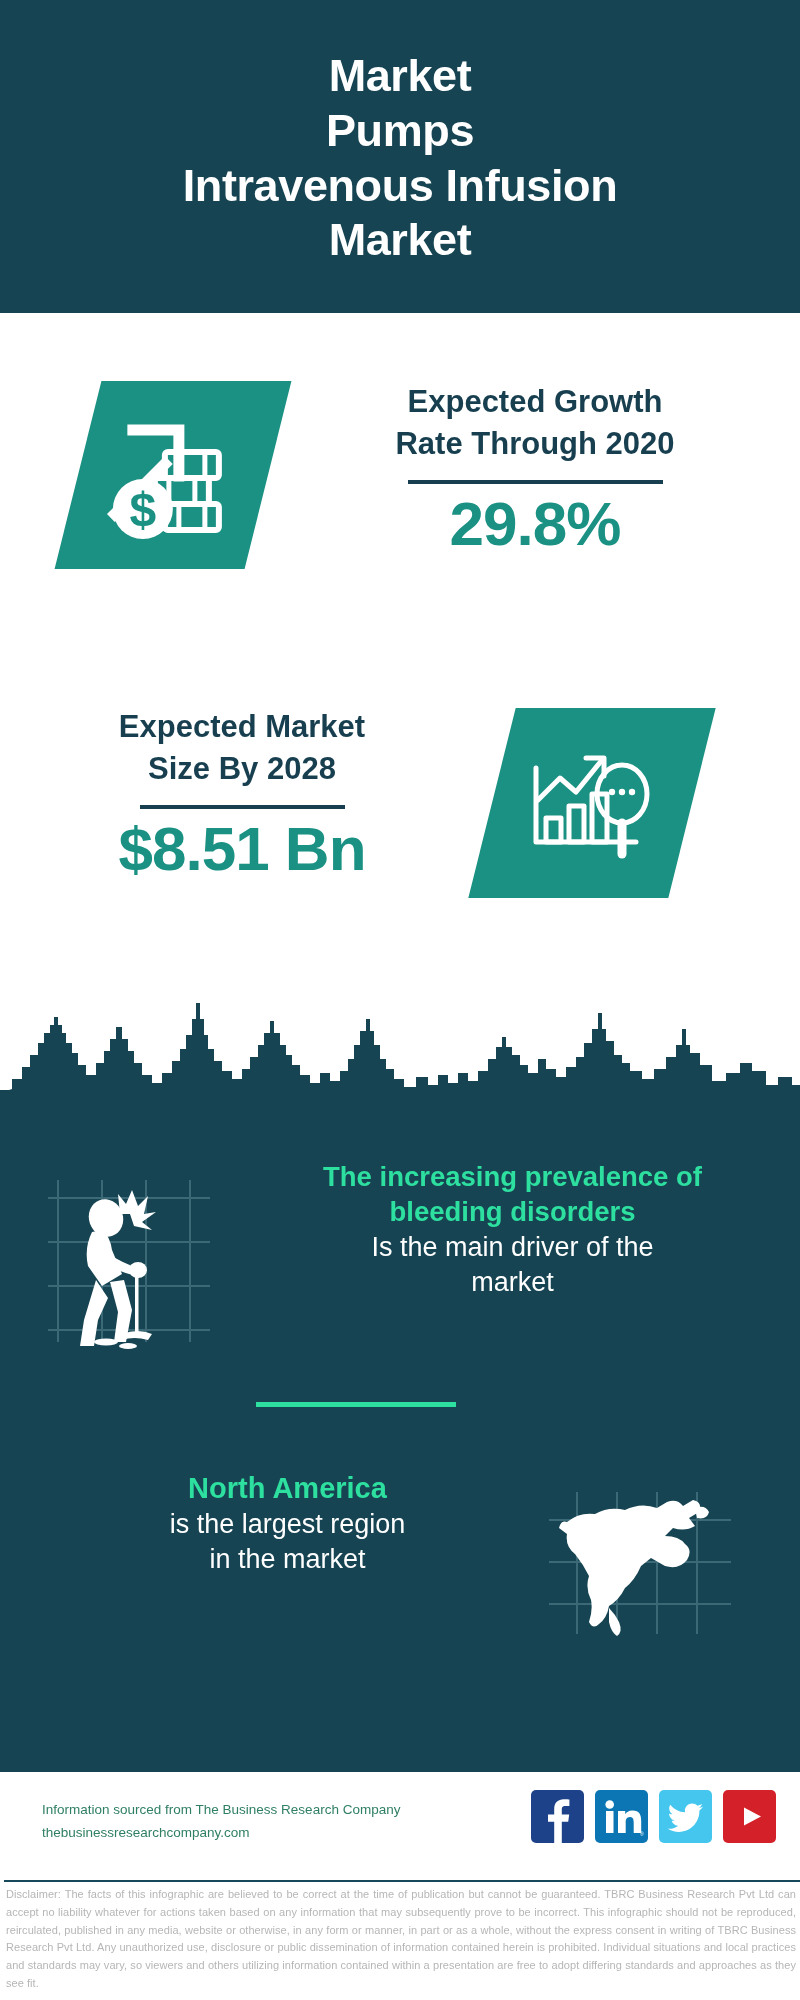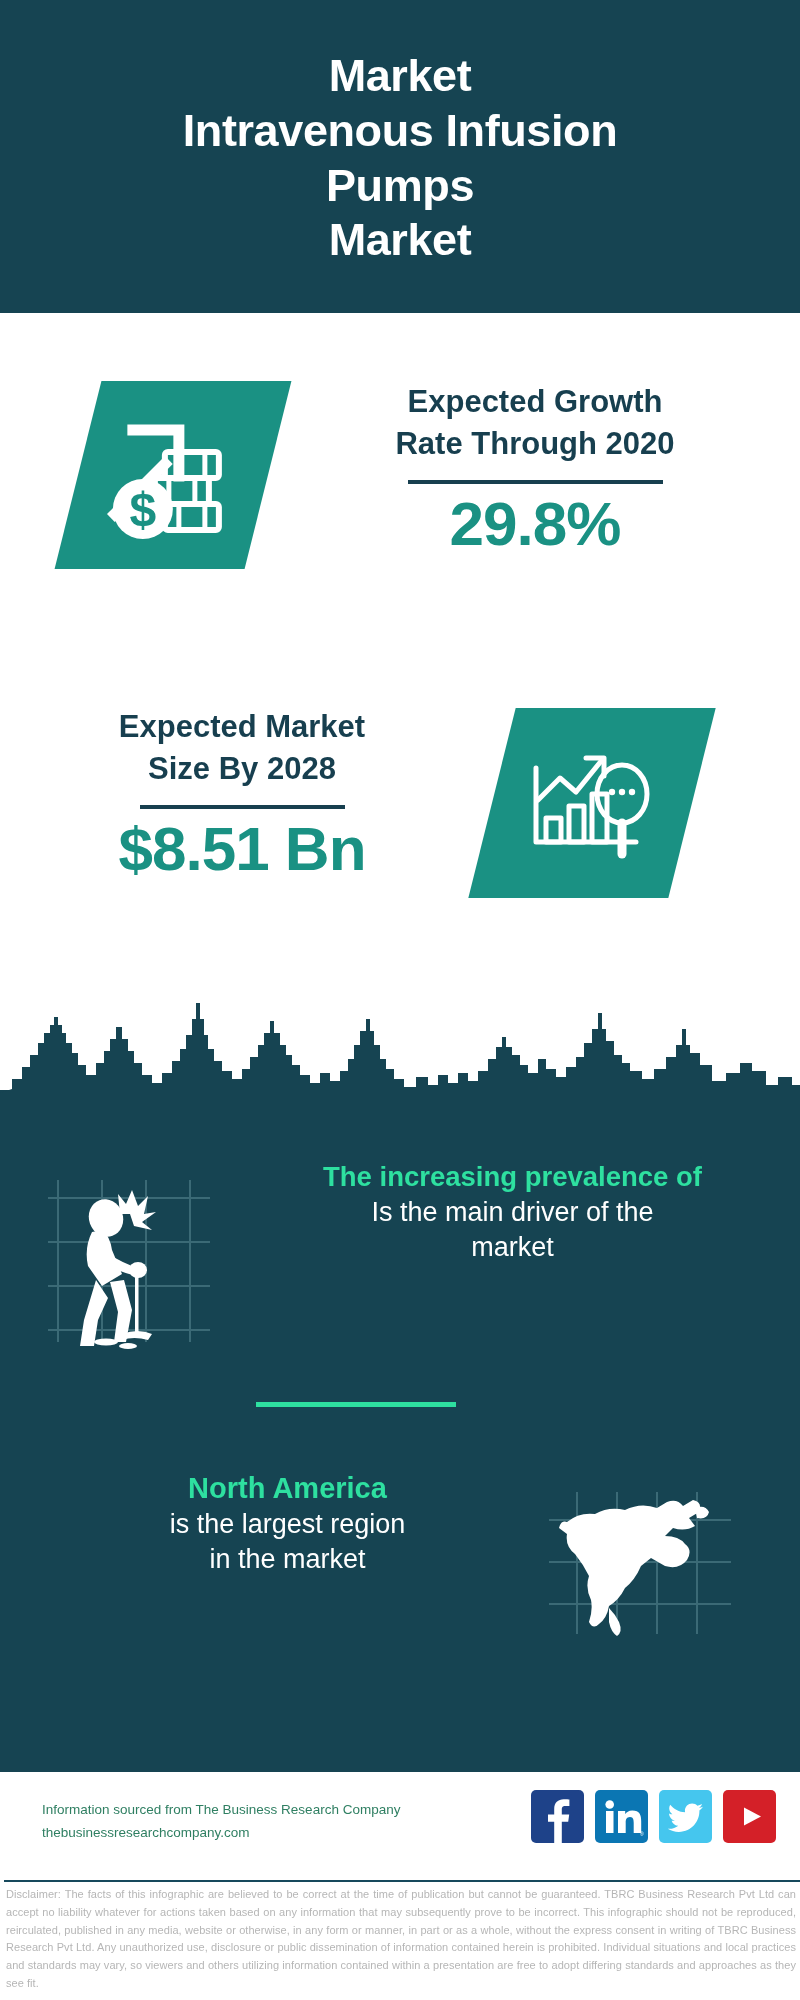--- a/index.html
+++ b/index.html
@@ -130,22 +130,22 @@
   }
 </style>
 </head>
 <body>
 
 <div class="page">
 
   <div class="header">
     <h1>
       <span class="ln">Market</span>
+      <span class="ln">Pumps</span>
       <span class="ln">Intravenous Infusion</span>
-      <span class="ln">Pumps</span>
       <span class="ln">Market</span>
     </h1>
   </div>
 
   <div class="stat1">
 
     <div class="para icon1-box">
       <div class="inner">
         <svg width="140" height="135" viewBox="0 0 140 135">
 
@@ -252,20 +252,21 @@
             <rect x="95" y="104" width="3.5" height="62"></rect>
 
             <path d="M82 164 Q98 158 112 164 L108 170 Q94 166 82 170 Z"></path>
             <ellipse cx="66" cy="172" rx="12" ry="3.5"></ellipse>
             <ellipse cx="88" cy="176" rx="9" ry="3"></ellipse>
           </g>
         </svg>
       </div>
       <div class="driver-text">
         <span class="hl-green">The increasing prevalence of</span>
+        <span class="hl-green">bleeding disorders</span>
         <span class="sub-white">Is the main driver of the</span>
         <span class="sub-white">market</span>
       </div>
     </div>
 
     <div class="mid-rule"></div>
 
     <div class="region-row">
       <div class="region-text">
         <span class="hl-green" style="font-size:29px">North America</span>

